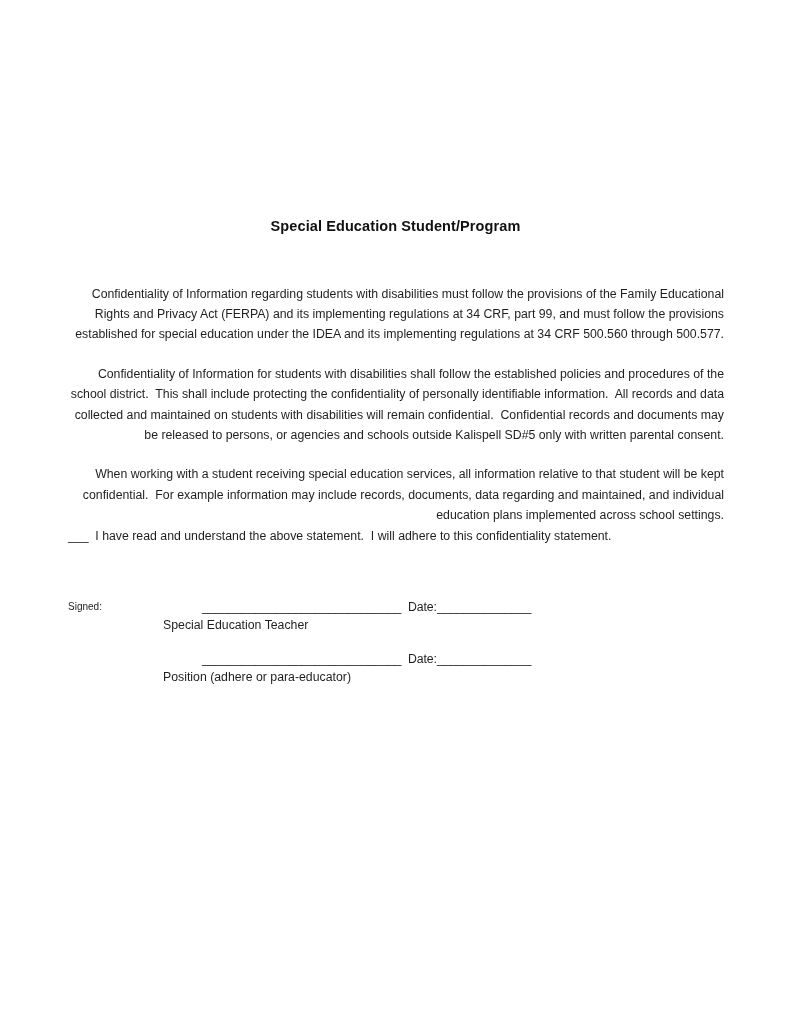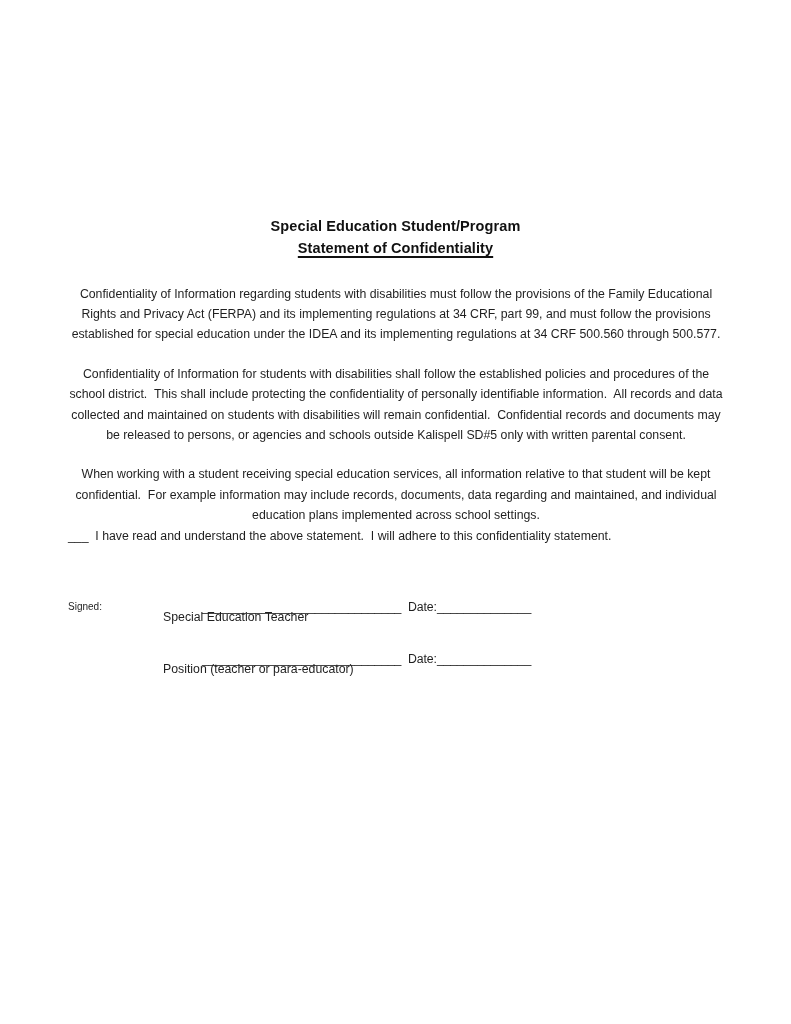--- a/index.html
+++ b/index.html
@@ -52,21 +52,21 @@
     left: 68px;
     top: 284px;
     width: 656px;
   }
 
   .para {
     font-size: 12.3px;
     line-height: 20.2px;
     color: #1f1f1f;
     margin: 0 0 19.5px 0;
-    text-align: center;
+    text-align: right;
     white-space: pre-wrap;
   }
 
   .para:last-child {
     margin-bottom: 0;
   }
 
   .ack-line {
     position: absolute;
     left: 68px;
@@ -108,21 +108,21 @@
     line-height: 18px;
     color: #1f1f1f;
     letter-spacing: -0.2px;
     white-space: pre;
     margin-left: 39px;
   }
 
   .sig-caption {
     position: absolute;
     left: 95px;
-    top: 10px;
+    top: 18px;
     font-size: 12.3px;
     line-height: 18px;
     color: #1f1f1f;
     white-space: pre;
   }
 
   .date-field {
     position: absolute;
     left: 340px;
     top: 0;
@@ -133,21 +133,20 @@
     white-space: pre;
   }
 </style>
 </head>
 <body>
 
 <div class="page">
 
   <div class="title-block">
     <div class="title-line">Special Education Student/Program</div>
-    <div class="title-line underlined"><span>Statement of Confidentiality</span></div>
   </div>
 
   <div class="body-block">
     <p class="para">Confidentiality of Information regarding students with disabilities must follow the provisions of the Family Educational Rights and Privacy Act (FERPA) and its implementing regulations at 34 CRF, part 99, and must follow the provisions established for special education under the IDEA and its implementing regulations at 34 CRF 500.560 through 500.577.</p>
     <p class="para">Confidentiality of Information for students with disabilities shall follow the established policies and procedures of the school district.  This shall include protecting the confidentiality of personally identifiable information.  All records and data collected and maintained on students with disabilities will remain confidential.  Confidential records and documents may be released to persons, or agencies and schools outside Kalispell SD#5 only with written parental consent.</p>
     <p class="para">When working with a student receiving special education services, all information relative to that student will be kept confidential.  For example information may include records, documents, data regarding and maintained, and individual education plans implemented across school settings.</p>
   </div>
 
   <div class="ack-line">___  I have read and understand the above statement.  I will adhere to this confidentiality statement.</div>
 
@@ -155,19 +154,19 @@
 
     <div class="sig-row">
       <span class="sig-label">Signed:</span>
       <span class="sig-rule">______________________________</span>
       <span class="sig-caption">Special Education Teacher</span>
       <span class="date-field">Date:______________</span>
     </div>
 
     <div class="sig-row">
       <span class="sig-rule">______________________________</span>
-      <span class="sig-caption">Position (teacher or para-educator)</span>
+      <span class="sig-caption">Position (adhere or para-educator)</span>
       <span class="date-field">Date:______________</span>
     </div>
 
   </div>
 
 </div>
 
 </body></html>

